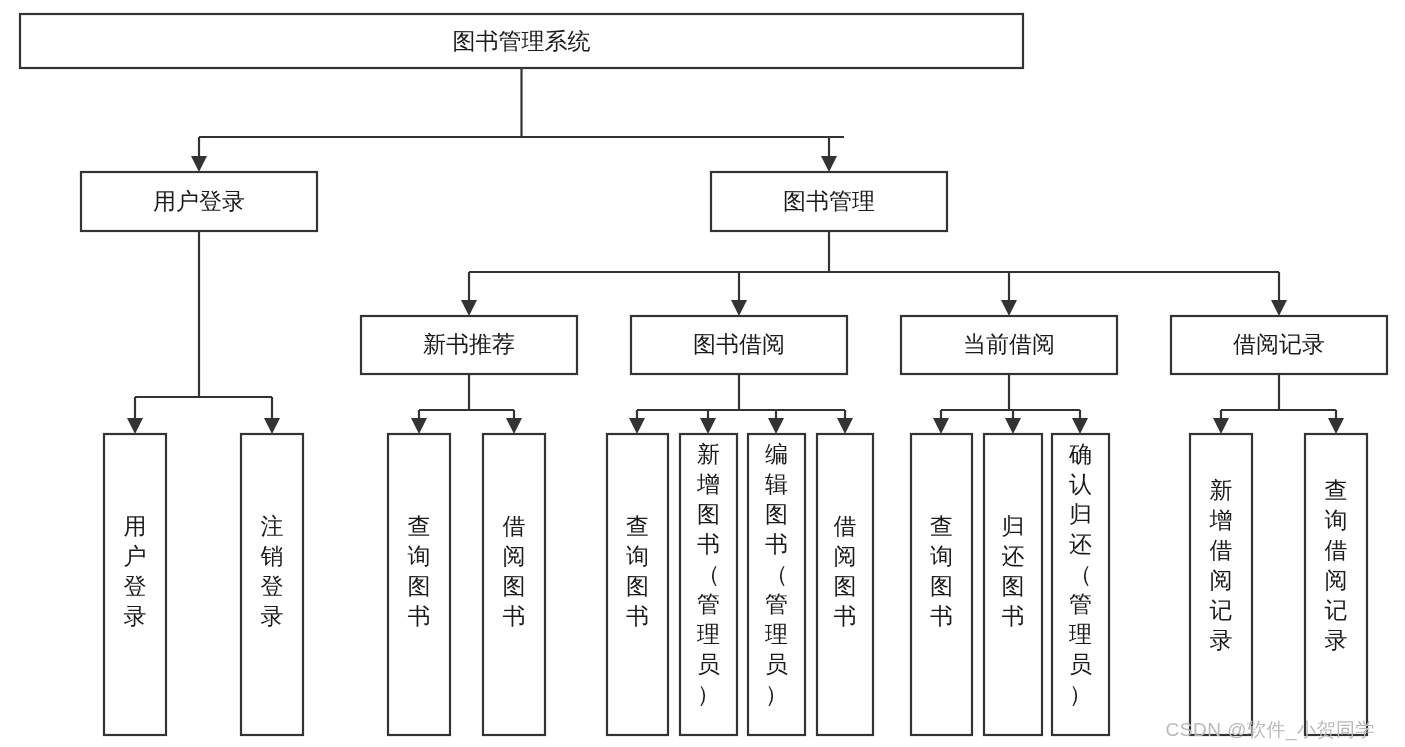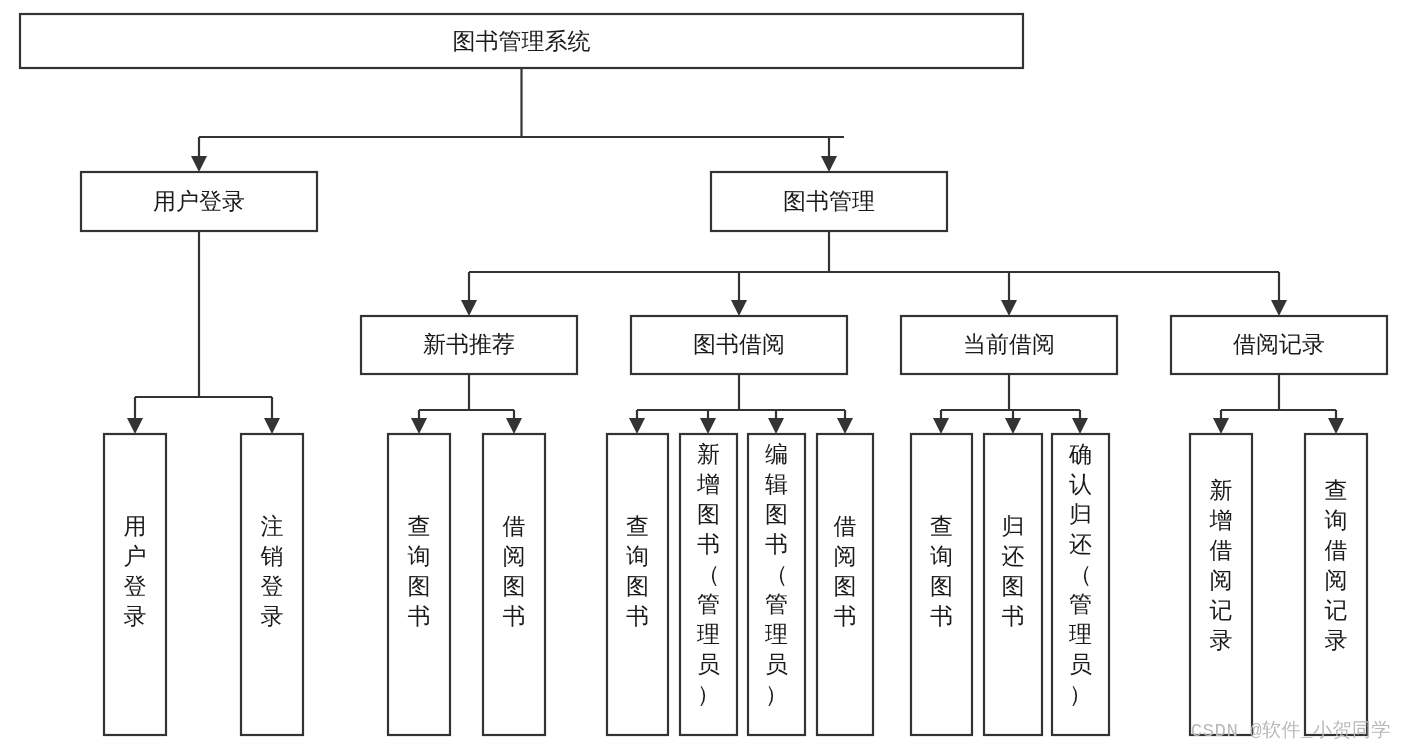--- a/index.html
+++ b/index.html
@@ -42,23 +42,23 @@
     stroke: #333333;
     stroke-width: 2.2;
     fill: none;
   }
   .arrow-head {
     fill: #333333;
     stroke: none;
   }
   .watermark {
     position: absolute;
-    right: 14px;
+    right: 30px;
     bottom: 4px;
-    font-family: Liberation Mono, monospace;
+    font-family: Liberation Sans, sans-serif;
     font-size: 19px;
     color: #b9b9b9;
     white-space: nowrap;
     pointer-events: none;
     letter-spacing: 0.5px;
   }
 </style>
 </head>
 <body>
 

